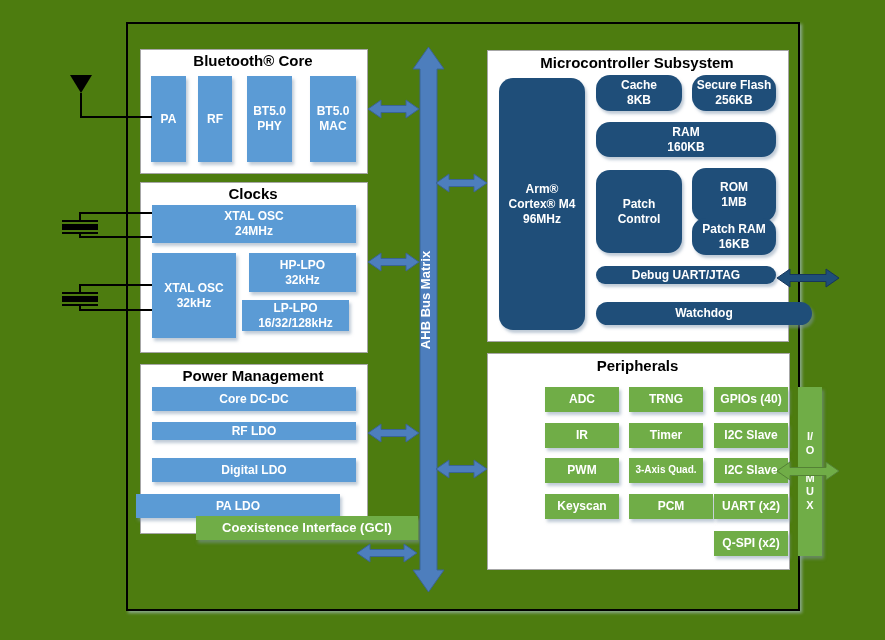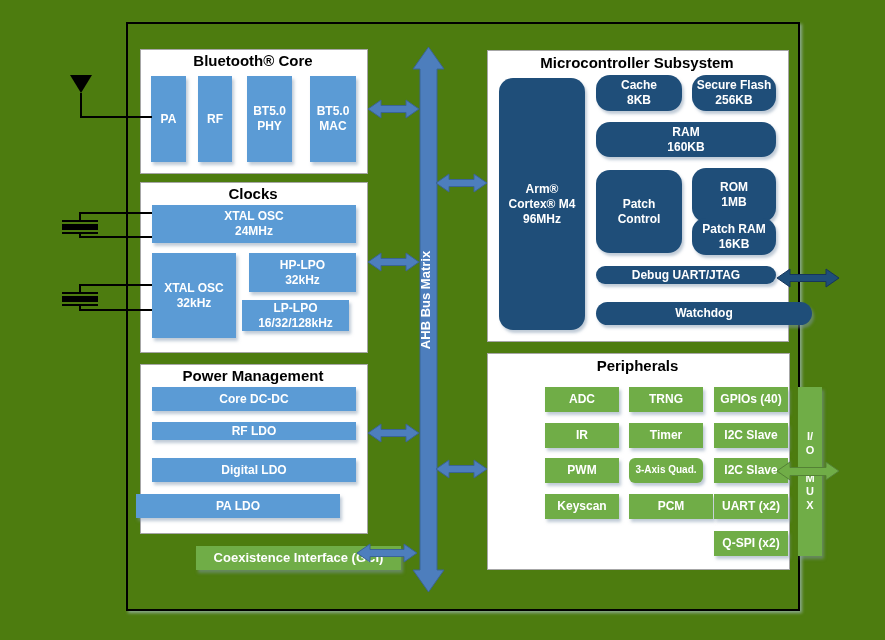--- a/index.html
+++ b/index.html
@@ -11,21 +11,21 @@
   .sec-title{position:absolute;left:0;right:0;top:3px;text-align:center;
              font-weight:bold;font-size:15px;color:#000;z-index:2;}
   .blk{position:absolute;display:flex;align-items:center;justify-content:center;
        text-align:center;font-weight:bold;color:#fff;white-space:pre-line;
        line-height:1.25;z-index:2;box-shadow:2px 3px 3px rgba(130,152,176,.5);}
   .blue{background:#5B9BD5;}
   .navy{background:#1F4E79;border-radius:14px;}
   .green{background:#70AD47;margin-left:45px;}
   .fs12{font-size:12px;}
   .fs13{font-size:13px;}
-  .fs10{font-size:10px;border-radius:6px;}
+  .fs10{font-size:10px;}
   .fs11{font-size:11px;letter-spacing:0px;}
   .overlay{position:absolute;left:0;top:0;z-index:3;pointer-events:none;}
   .overlay polygon{stroke-width:1;}
   .st-blue{stroke:#3A6494;}
   .st-navy{stroke:#16365C;}
   .st-green{stroke:#548235;}
   .wire{stroke:#000;stroke-width:2;fill:none;}
   .plate{stroke:#000;stroke-width:2;}
   .bus-label{position:absolute;left:348px;top:290px;width:160px;height:20px;
              text-align:center;font-weight:bold;font-size:13px;color:#fff;
@@ -64,21 +64,21 @@
   <div class="blk blue fs12" style="left:249px;top:253px;width:107px;height:39px">HP-LPO
 32kHz</div>
   <div class="blk blue fs12" style="left:242px;top:300px;width:107px;height:31px">LP-LPO
 16/32/128kHz</div>
 
   <div class="blk blue fs12" style="left:152px;top:387px;width:204px;height:24px">Core DC-DC</div>
   <div class="blk blue fs12" style="left:152px;top:422px;width:204px;height:18px">RF LDO</div>
   <div class="blk blue fs12" style="left:152px;top:458px;width:204px;height:24px">Digital LDO</div>
   <div class="blk blue fs12" style="left:136px;top:494px;width:204px;height:24px">PA LDO</div>
 
-  <div class="blk green fs13" style="left:151px;top:546px;width:205px;height:24px">Coexistence Interface (GCI)</div>
+  <div class="blk green fs13" style="left:151px;top:516px;width:222px;height:24px">Coexistence Interface (GCI)</div>
 
   <div class="blk navy fs12" style="left:499px;top:78px;width:86px;height:252px">Arm®
 Cortex® M4
 96MHz</div>
   <div class="blk navy fs12" style="left:596px;top:75px;width:86px;height:36px">Cache
 8KB</div>
   <div class="blk navy fs12" style="left:692px;top:75px;width:84px;height:36px">Secure Flash
 256KB</div>
   <div class="blk navy fs12" style="left:596px;top:122px;width:180px;height:35px">RAM
 160KB</div>

